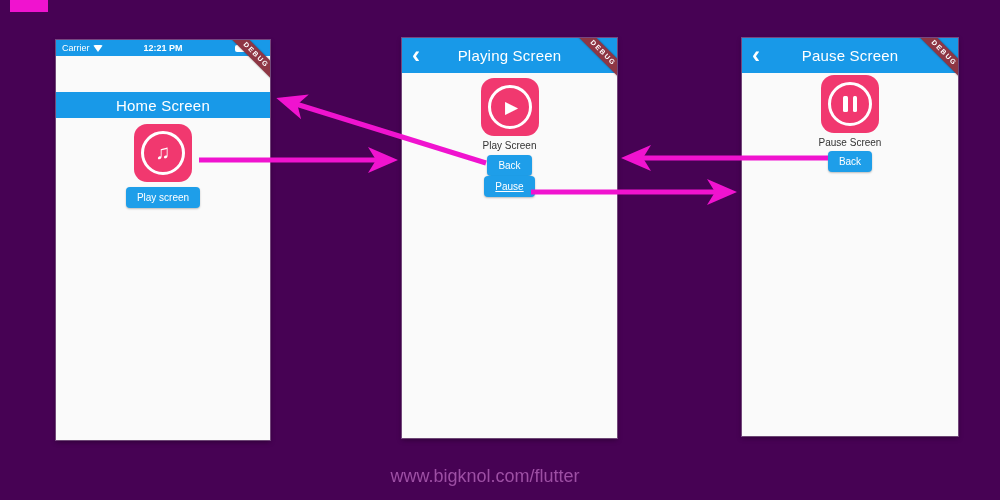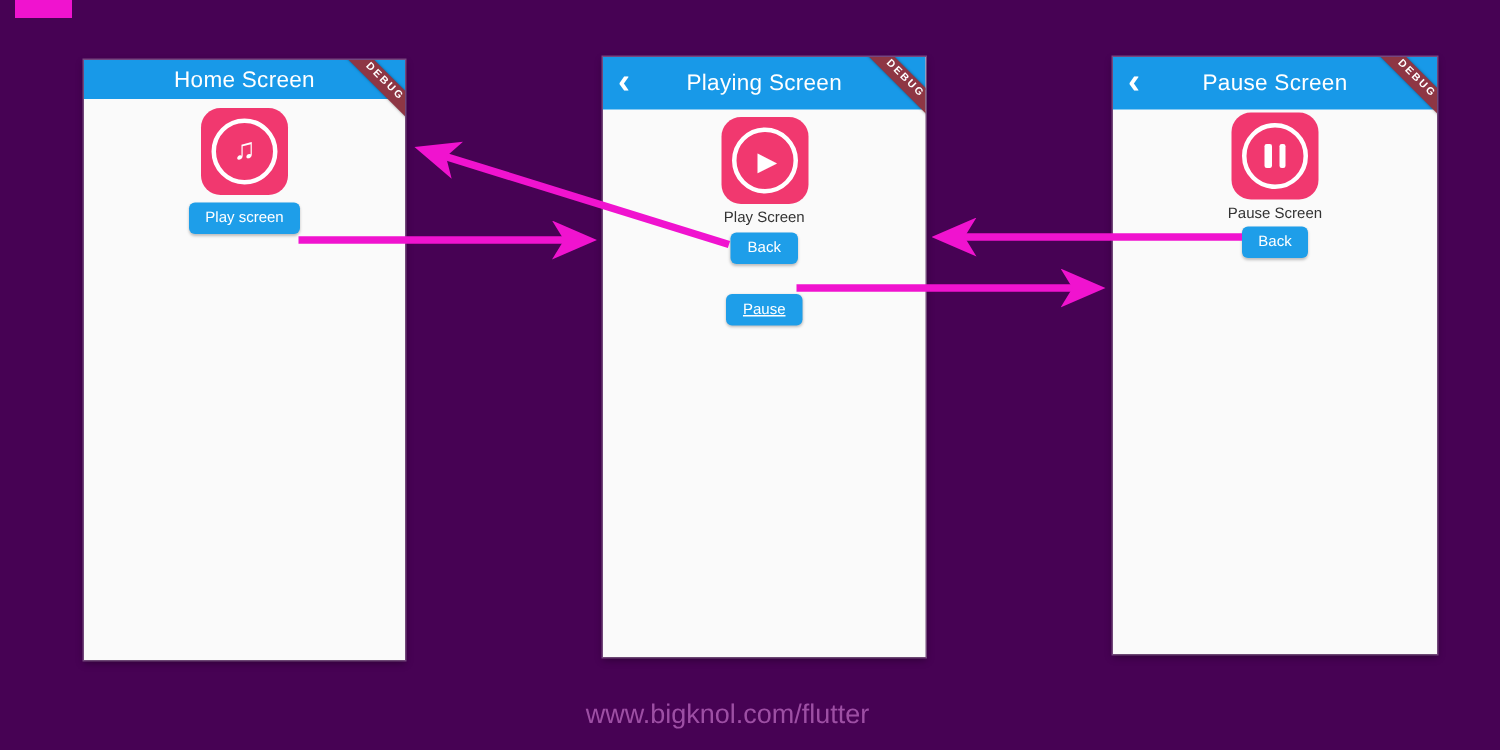--- a/index.html
+++ b/index.html
@@ -21,21 +21,21 @@
   .statusbar{height:16px;background:var(--appbar);display:flex;align-items:center;
              padding:0 6px;position:relative;color:#fff;font-size:9px;}
   .carrier{display:flex;align-items:center;gap:3px;}
   .wifi{width:0;height:0;border-left:5px solid transparent;border-right:5px solid transparent;
         border-top:7px solid #fff;border-radius:2px;}
   .time{position:absolute;left:50%;transform:translateX(-50%);font-weight:bold;}
   .battery{margin-left:auto;margin-right:14px;width:15px;height:7px;background:#fff;border-radius:2px;position:relative;}
   .battery:after{content:"";position:absolute;right:-2px;top:2px;width:2px;height:3px;background:#fff;border-radius:0 1px 1px 0;}
 
   .appbar{background:var(--appbar);color:#fff;position:relative;display:flex;align-items:center;justify-content:center;}
-  .phone-1 .appbar{height:26px;}
+  .phone-1 .appbar{height:26px;margin-top:36px;}
   .phone-2 .appbar,.phone-3 .appbar{height:35px;}
   .appbar .title{font-size:15px;font-weight:500;letter-spacing:.2px;}
   .back-chevron{position:absolute;left:10px;top:50%;transform:translateY(-54%);
                 font-size:24px;font-weight:bold;line-height:1;cursor:pointer;}
 
   .ribbon{position:absolute;top:9px;right:-18px;width:64px;height:12px;background:var(--ribbon);
           transform:rotate(45deg);color:#fff;font-size:7px;font-weight:bold;letter-spacing:1.5px;
           text-align:center;line-height:12px;z-index:5;box-shadow:0 0 2px rgba(0,0,0,.4);}
 
   .content{display:flex;flex-direction:column;align-items:center;}
@@ -52,34 +52,42 @@
   .phone-2 .app-icon{margin-top:5px;}
   .phone-3 .app-icon{margin-top:2px;}
 
   .caption{font-size:10px;color:#333;margin-top:4px;height:12px;line-height:12px;}
 
   .btn{background:var(--btn);color:#fff;border:none;border-radius:4px;height:21px;
        font-size:10px;font-family:inherit;padding:0 11px;cursor:pointer;
        box-shadow:0 1px 2px rgba(0,0,0,.25);display:flex;align-items:center;justify-content:center;}
   .phone-1 .btn{margin-top:5px;}
   .phone-2 .btn-back{margin-top:3px;}
-  .phone-2 .btn-pause{margin-top:20px;text-decoration:underline;}
+  .phone-2 .btn-pause{margin-top:0;text-decoration:underline;}
   .phone-3 .btn-back{margin-top:2px;}
 
   svg.arrows{position:absolute;left:0;top:0;width:1000px;height:500px;pointer-events:none;z-index:10;}
 
   .footer{position:absolute;bottom:13px;left:0;width:970px;text-align:center;
           color:var(--footer);font-size:18px;}
 </style>
 </head>
 <body>
 
 <div class="banner-fragment"></div>
 
 <div class="phone phone-1">
+  <div class="statusbar">
+    <div class="carrier">
+      <span>Carrier</span>
+      <span class="wifi"></span>
+    </div>
+    <span class="time">12:21 PM</span>
+    <span class="battery"></span>
+  </div>
   <div class="appbar">
     <span class="title">Home Screen</span>
   </div>
   <div class="ribbon">DEBUG</div>
   <div class="content">
     <div class="app-icon">
       <div class="icon-circle">
         <span class="glyph-note">♫</span>
       </div>
     </div>

